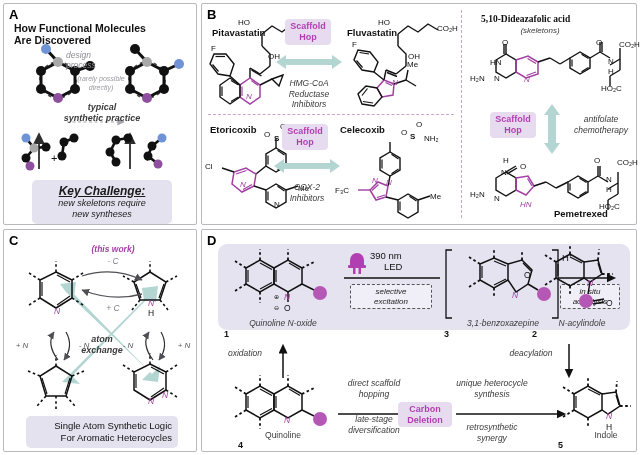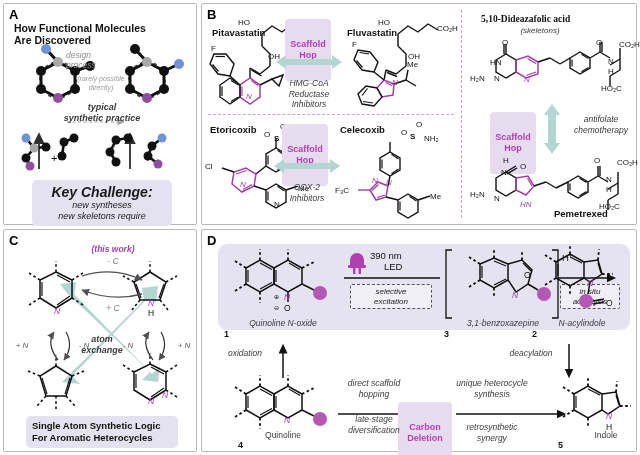--- a/index.html
+++ b/index.html
@@ -102,50 +102,51 @@
   
   .badge {
     position: absolute;
     background: #e7dcef;
     color: #b13fb1;
     font-weight: bold;
     font-size: 9px;
     text-align: center;
     border-radius: 4px;
     line-height: 11px;
-    padding: 20px 4px;
+    padding: 2px 4px;
   }
   .keybox {
     position: absolute;
     background: #e4e2ee;
     border-radius: 5px;
     text-align: center;
     padding: 4px 6px;
   }
   .keybox .k1 {
     font-style: italic;
-    font-size: 14px;
+    font-size: 12px;
     font-weight: bold;
+    text-decoration: underline;
     display: block;
     color: #1a1a1a;
   }
   .keybox .k2 {
     font-style: italic;
     font-size: 9px;
     display: block;
     line-height: 11px;
     color: #1a1a1a;
   }
   .cbox {
     position: absolute;
     background: #e4e2ee;
     border-radius: 5px;
-    text-align: left;
+    text-align: right;
     padding: 4px 6px;
-    font-weight: bold;
+    font-weight: normal;
     font-size: 9.5px;
     line-height: 12px;
     color: #111;
   }
   .dotbox {
     position: absolute;
     border: 1px dashed #555;
     border-radius: 2px;
     text-align: center;
     font-style: italic;
@@ -277,22 +278,22 @@
       <line x1="44" y1="24" x2="54" y2="32" stroke="#111" stroke-width="2.6"></line>
       <circle cx="58" cy="6" r="4.5" fill="#6f93d6"></circle>
       <circle cx="48" cy="14" r="4.5" fill="#111"></circle>
       <circle cx="44" cy="24" r="4.5" fill="#111"></circle>
       <circle cx="54" cy="32" r="4.5" fill="#8e4f9e"></circle>
     </svg>
     <div class="atom" style="left:140px; top:148px; font-size:11px;">+</div>
 
     <div class="keybox" style="left:28px; top:176px; width:140px;">
       <span class="k1">Key Challenge:</span>
+      <span class="k2">new skeletons require</span>
       <span class="k2">new syntheses</span>
-      <span class="k2">new skeletons require</span>
     </div>
   </div>
 
   <div class="panel" id="panel-b">
     <div class="panel-letter">B</div>
     <div class="vdiv" style="left:259px;"></div>
     <div class="hdiv" style="top:110px; right:182px;"></div>
 
     <div class="mol-name" style="left:10px; top:23px;">Pitavastatin</div>
     <svg style="left:2px; top:8px;" width="130" height="100">

